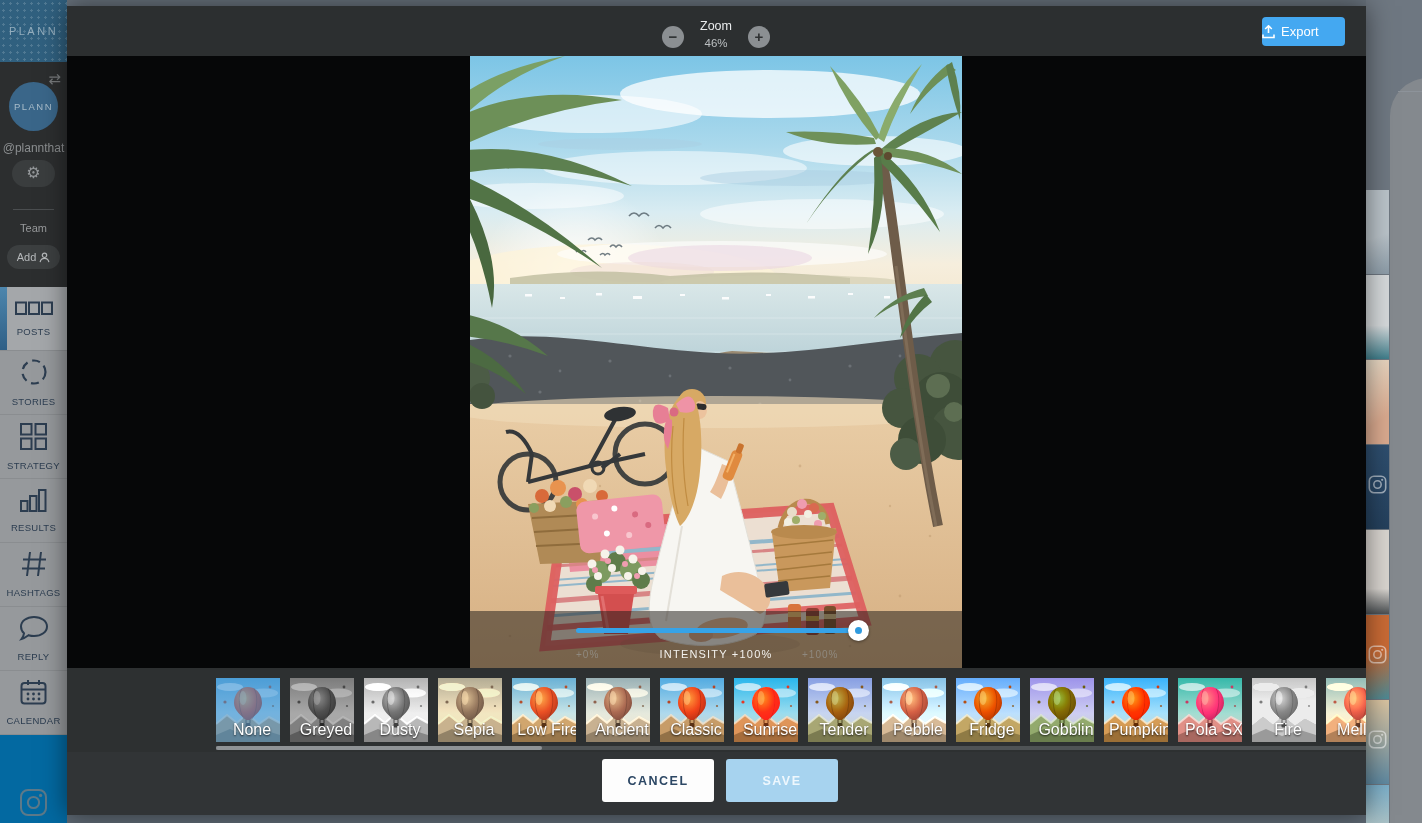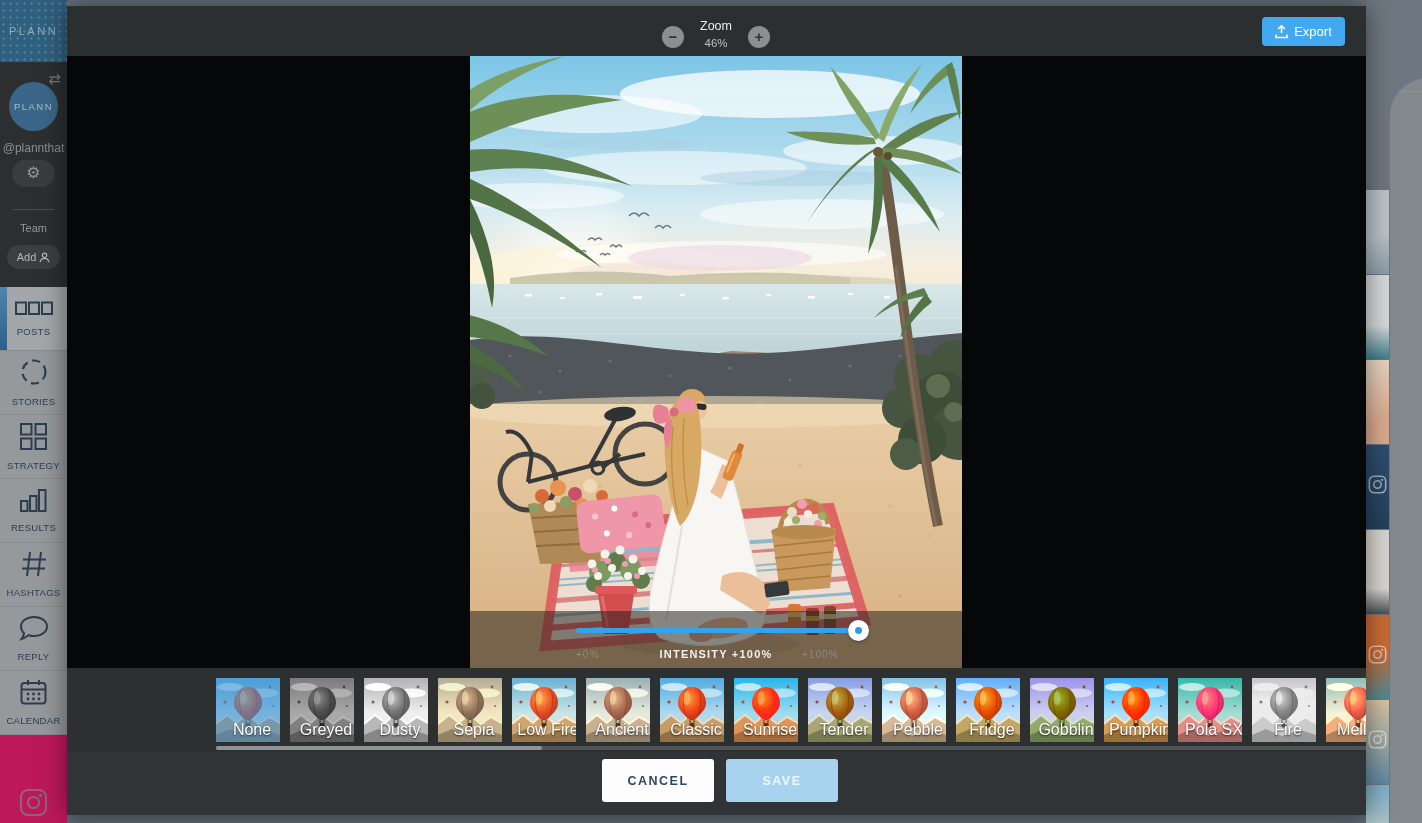--- a/index.html
+++ b/index.html
@@ -15,21 +15,21 @@
   #bottom-strip { left:67px; top:815px; width:1299px; height:8px; background:#5e6974; }
   #right-strip { left:1366px; top:0; width:56px; height:823px; background:#6e7781; overflow:hidden; }
   #phone-mock { position:absolute; left:24px; top:78px; width:200px; height:745px;
     background:#84898e; border-radius:38px 0 0 0; }
   #phone-line { position:absolute; left:8px; top:13px; width:44px; height:1px; background:#8d939a; }
   .peek-col { position:absolute; left:0; top:190px; width:23px; }
   .peek { width:23px; height:84px; margin-bottom:1px; position:relative; overflow:hidden; }
   .peek svg.ig { position:absolute; left:2px; top:30px; opacity:.55; }
 
   
-  #sidebar { left:0; top:0; width:67px; height:823px; background:#be185d; }
+  #sidebar { left:0; top:0; width:67px; height:823px; background:#0369a1; }
   #logo-sq { left:0; top:0; width:67px; height:62px; background:#30607f; display:flex;
     align-items:center; justify-content:center;
     background-image:radial-gradient(rgba(255,255,255,.16) 1px, transparent 1.2px);
     background-size:7px 7px; }
   #logo-sq span { color:#93adbd; font-size:11px; letter-spacing:2.5px; font-weight:500; }
   #profile { left:0; top:62px; width:67px; height:225px; background:#2c2e2f; text-align:center; }
   #swap { position:absolute; right:6px; top:8px; color:#777a7c; font-size:15px; }
   #avatar { position:absolute; left:9px; top:20px; width:49px; height:49px; border-radius:50%;
     background:#3a6689; color:#a9bdca; font-size:9.5px; letter-spacing:1.5px;
     display:flex; align-items:center; justify-content:center; }
@@ -59,39 +59,39 @@
   #zoom-minus,#zoom-plus { position:absolute; top:20px; width:22px; height:22px; border-radius:50%;
     background:#8b8f92; color:#2e3132; font-size:15px; line-height:21px; text-align:center;
     cursor:pointer; font-weight:700; }
   #zoom-minus { left:595px; } #zoom-plus { left:681px; }
   #zoom-label { position:absolute; left:609px; top:13px; width:80px; text-align:center;
     color:#e9ebec; font-size:12.5px; }
   #zoom-value { position:absolute; left:609px; top:31px; width:80px; text-align:center;
     color:#bcc0c2; font-size:11.5px; }
   #export-btn { position:absolute; left:1195px; top:11px; width:83px; height:29px;
     background:#44a8f1; border-radius:4px; color:#fff; font-size:13px; display:flex;
-    align-items:center; justify-content:center; gap:6px; cursor:pointer; }
+    align-items:center; gap:6px; cursor:pointer; }
 
   #canvas { left:0; top:50px; width:1299px; height:612px; background:#060708; }
   #photo { left:403px; top:50px; width:492px; height:612px; overflow:hidden; }
   #photo svg { display:block; }
 
   
   #intensity-band { position:absolute; left:0; bottom:0; width:492px; height:57px;
     background:rgba(33,29,25,.52); }
   #slider-track { position:absolute; left:106px; top:17px; width:288px; height:5px;
     border-radius:3px; background:#36a3e8; cursor:pointer; }
   #slider-handle { position:absolute; top:-8px; left:calc(98% - 10px); width:21px; height:21px;
     border-radius:50%; background:#fff; box-shadow:0 1px 3px rgba(0,0,0,.4); cursor:pointer; }
   #slider-handle::after { content:""; position:absolute; left:7px; top:7px; width:7px; height:7px;
     border-radius:50%; background:#2f9ade; }
   .band-label { position:absolute; top:38px; font-size:10px; letter-spacing:1px; color:#8f897f; }
   #band-left { left:106px; } #band-right { left:332px; }
   #band-center { position:absolute; top:37px; left:0; width:100%; text-align:center;
-    color:#f3f1ed; font-size:11px; letter-spacing:1.2px; font-weight:700; }
+    color:#f3f1ed; font-size:11px; letter-spacing:1.2px; font-weight:400; }
 
   
   #filterbar { left:0; top:662px; width:1299px; height:84px; background:#2d3031; }
   #filter-left-box { position:absolute; left:3px; top:0px; width:142px; height:84px; background:#3d4041; }
   #back-chevron { position:absolute; left:18px; top:24px; cursor:pointer; }
   #all-group { position:absolute; left:84px; top:18px; width:40px; text-align:center; cursor:pointer; }
   #all-label { display:block; margin-top:7px; color:#cfd2d4; font-size:10.5px; }
   #filter-strip { position:absolute; left:149px; top:10px; width:1150px; height:64px;
     overflow:hidden; white-space:nowrap; }
   .thumb { position:relative; display:inline-block; width:64px; height:64px; margin-right:10px;

